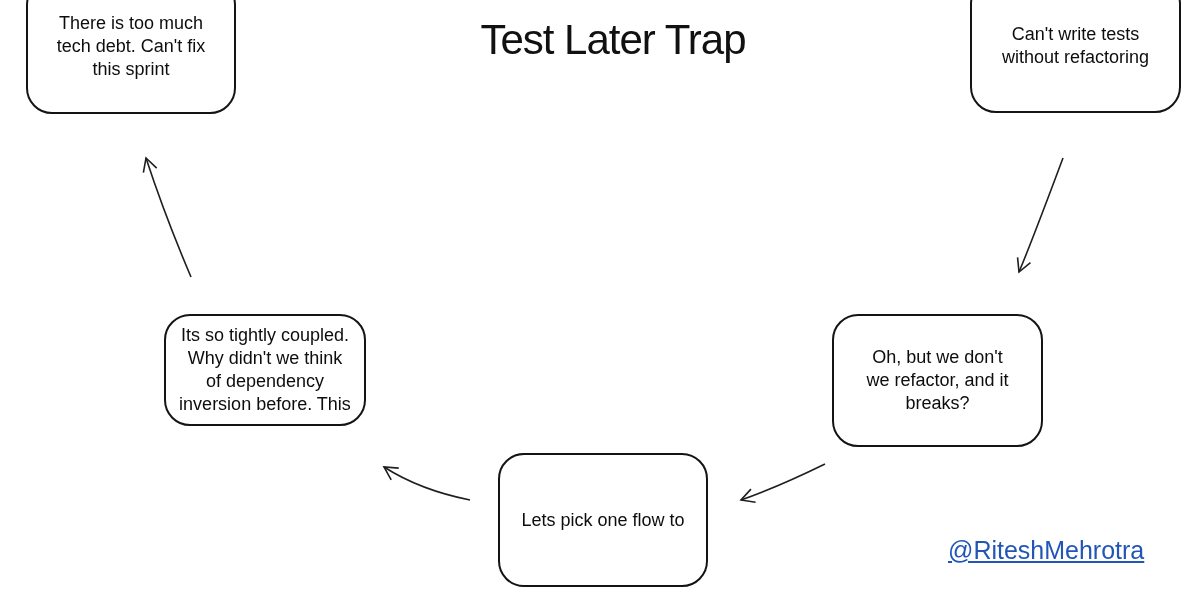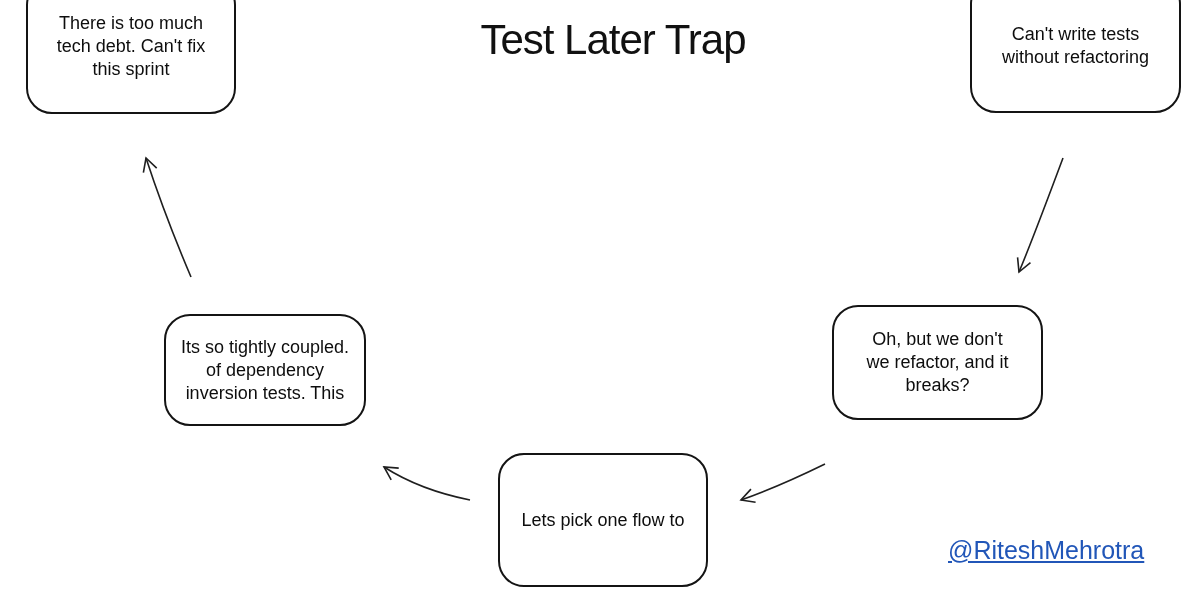--- a/index.html
+++ b/index.html
@@ -40,21 +40,21 @@
     justify-content: center;
     text-align: center;
     color: #0d0d0d;
     font-size: 18px;
     line-height: 23px;
   }
   .node .lines div { white-space: nowrap; }
   .node-tech-debt       { left: 26px;  top: -21px; width: 210px; height: 135px; }
   .node-cant-write      { left: 970px; top: -22px; width: 211px; height: 135px; }
   .node-tightly-coupled { left: 164px; top: 314px; width: 202px; height: 112px; }
-  .node-no-tests        { left: 832px; top: 305px; width: 211px; height: 115px; }
+  .node-no-tests        { left: 832px; top: 314px; width: 211px; height: 133px; }
   .node-pick-flow       { left: 498px; top: 453px; width: 210px; height: 134px; }
   .arrow-layer {
     position: absolute;
     left: 0; top: 0;
     width: 1200px;
     height: 600px;
     pointer-events: none;
   }
   .handle-link {
     position: absolute;
@@ -111,20 +111,21 @@
 
   <div class="node node-pick-flow">
     <div class="lines">
         <div>Lets pick one flow to</div>
       </div>
   </div>
 
   <div class="node node-tightly-coupled">
     <div class="lines">
         <div>Its so tightly coupled.</div>
+        <div>Why didn't we think</div>
         <div>of dependency</div>
-        <div>inversion tests. This</div>
+        <div>inversion before. This</div>
       </div>
   </div>
 
   <a class="handle-link" style="color: rgb(33, 86, 184);">@RiteshMehrotra</a>
 
 </div>
 
 </body></html>

